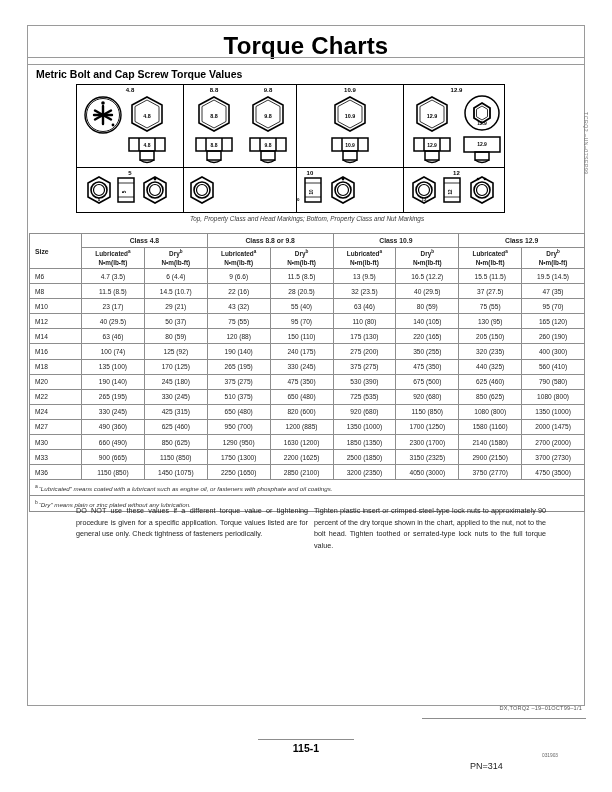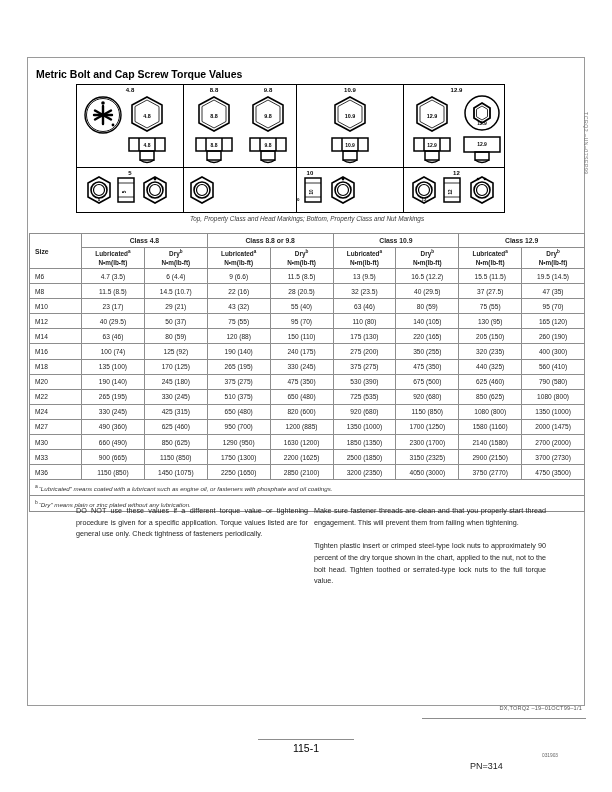--- a/index.html
+++ b/index.html
@@ -243,21 +243,21 @@
     width: 96px;
     border-top: 1px solid #8d8d8d;
   }
   .page-num {
     position: absolute;
     left: 258px;
     top: 742px;
     width: 96px;
     text-align: center;
     font-size: 10.5px;
-    font-weight: normal;
+    font-weight: bold;
   }
   .rev-code {
     position: absolute;
     left: 470px;
     top: 753px;
     width: 88px;
     text-align: right;
     font-size: 4.8px;
     color: #666;
   }
@@ -271,20 +271,23 @@
     color: #1b1b1b;
   }
 
   svg { display: block; }
 </style>
 </head>
 <body>
 
 <div class="page">
 
+  <div class="title-box">
+    <div class="title-text">Torque Charts</div>
+  </div>
 
   <div class="panel">
 
     <div class="section-heading">Metric Bolt and Cap Screw Torque Values</div>
 
     <div class="figure-wrap">
       <div class="figure-frame">
 
         <div class="fig-row top">
 
@@ -684,21 +687,20 @@
             <td class="footnote" colspan="9"><span class="fn-mark">b</span>“Dry” means plain or zinc plated without any lubrication.</td>
           </tr>
         </tbody>
     </table>
 
     <div class="body-cols">
       <div class="body-col">
         <p>DO NOT use these values if a different torque value or tightening procedure is given for a specific application. Torque values listed are for general use only. Check tightness of fasteners periodically.</p>
       </div>
       <div class="body-col">
-        <p>Make sure fastener threads are clean and that you properly start thread engagement. This will prevent them from failing when tightening.</p>
         <p>Tighten plastic insert or crimped steel-type lock nuts to approximately 90 percent of the dry torque shown in the chart, applied to the nut, not to the bolt head. Tighten toothed or serrated-type lock nuts to the full torque value.</p>
       </div>
     </div>
 
     <div class="foot-code">DX,TORQ2   –19–01OCT99–1/1</div>
     <div class="foot-rule"></div>
   </div>
 
   <div class="page-rule"></div>
   <div class="page-num">115-1</div>

